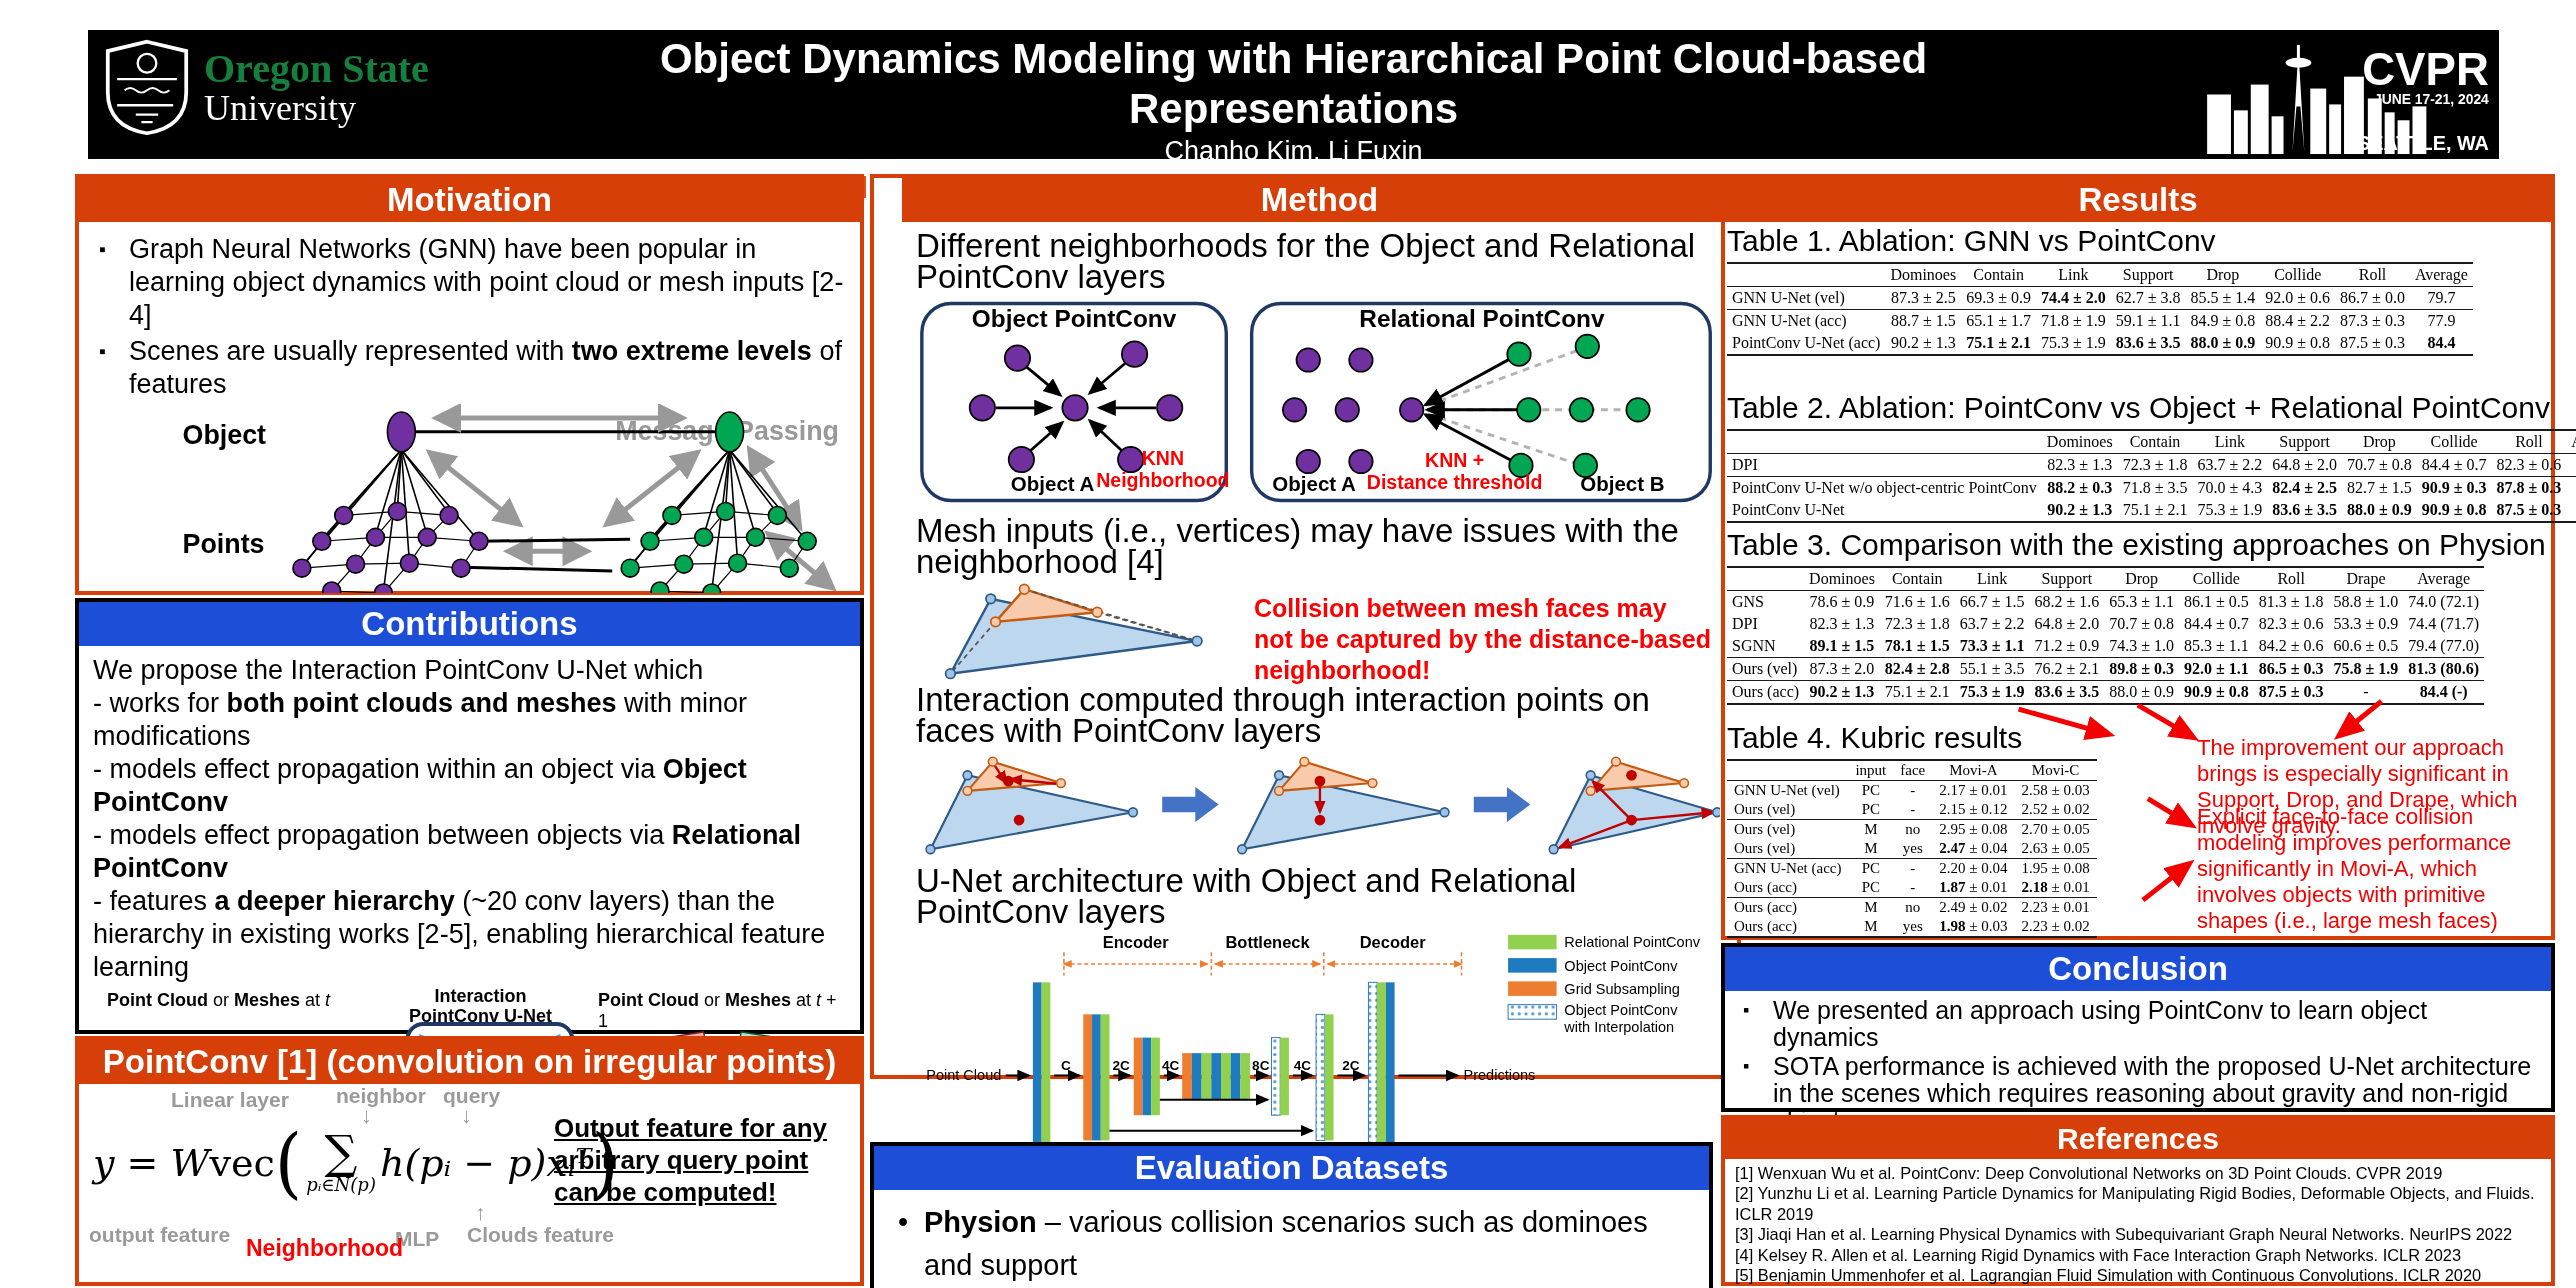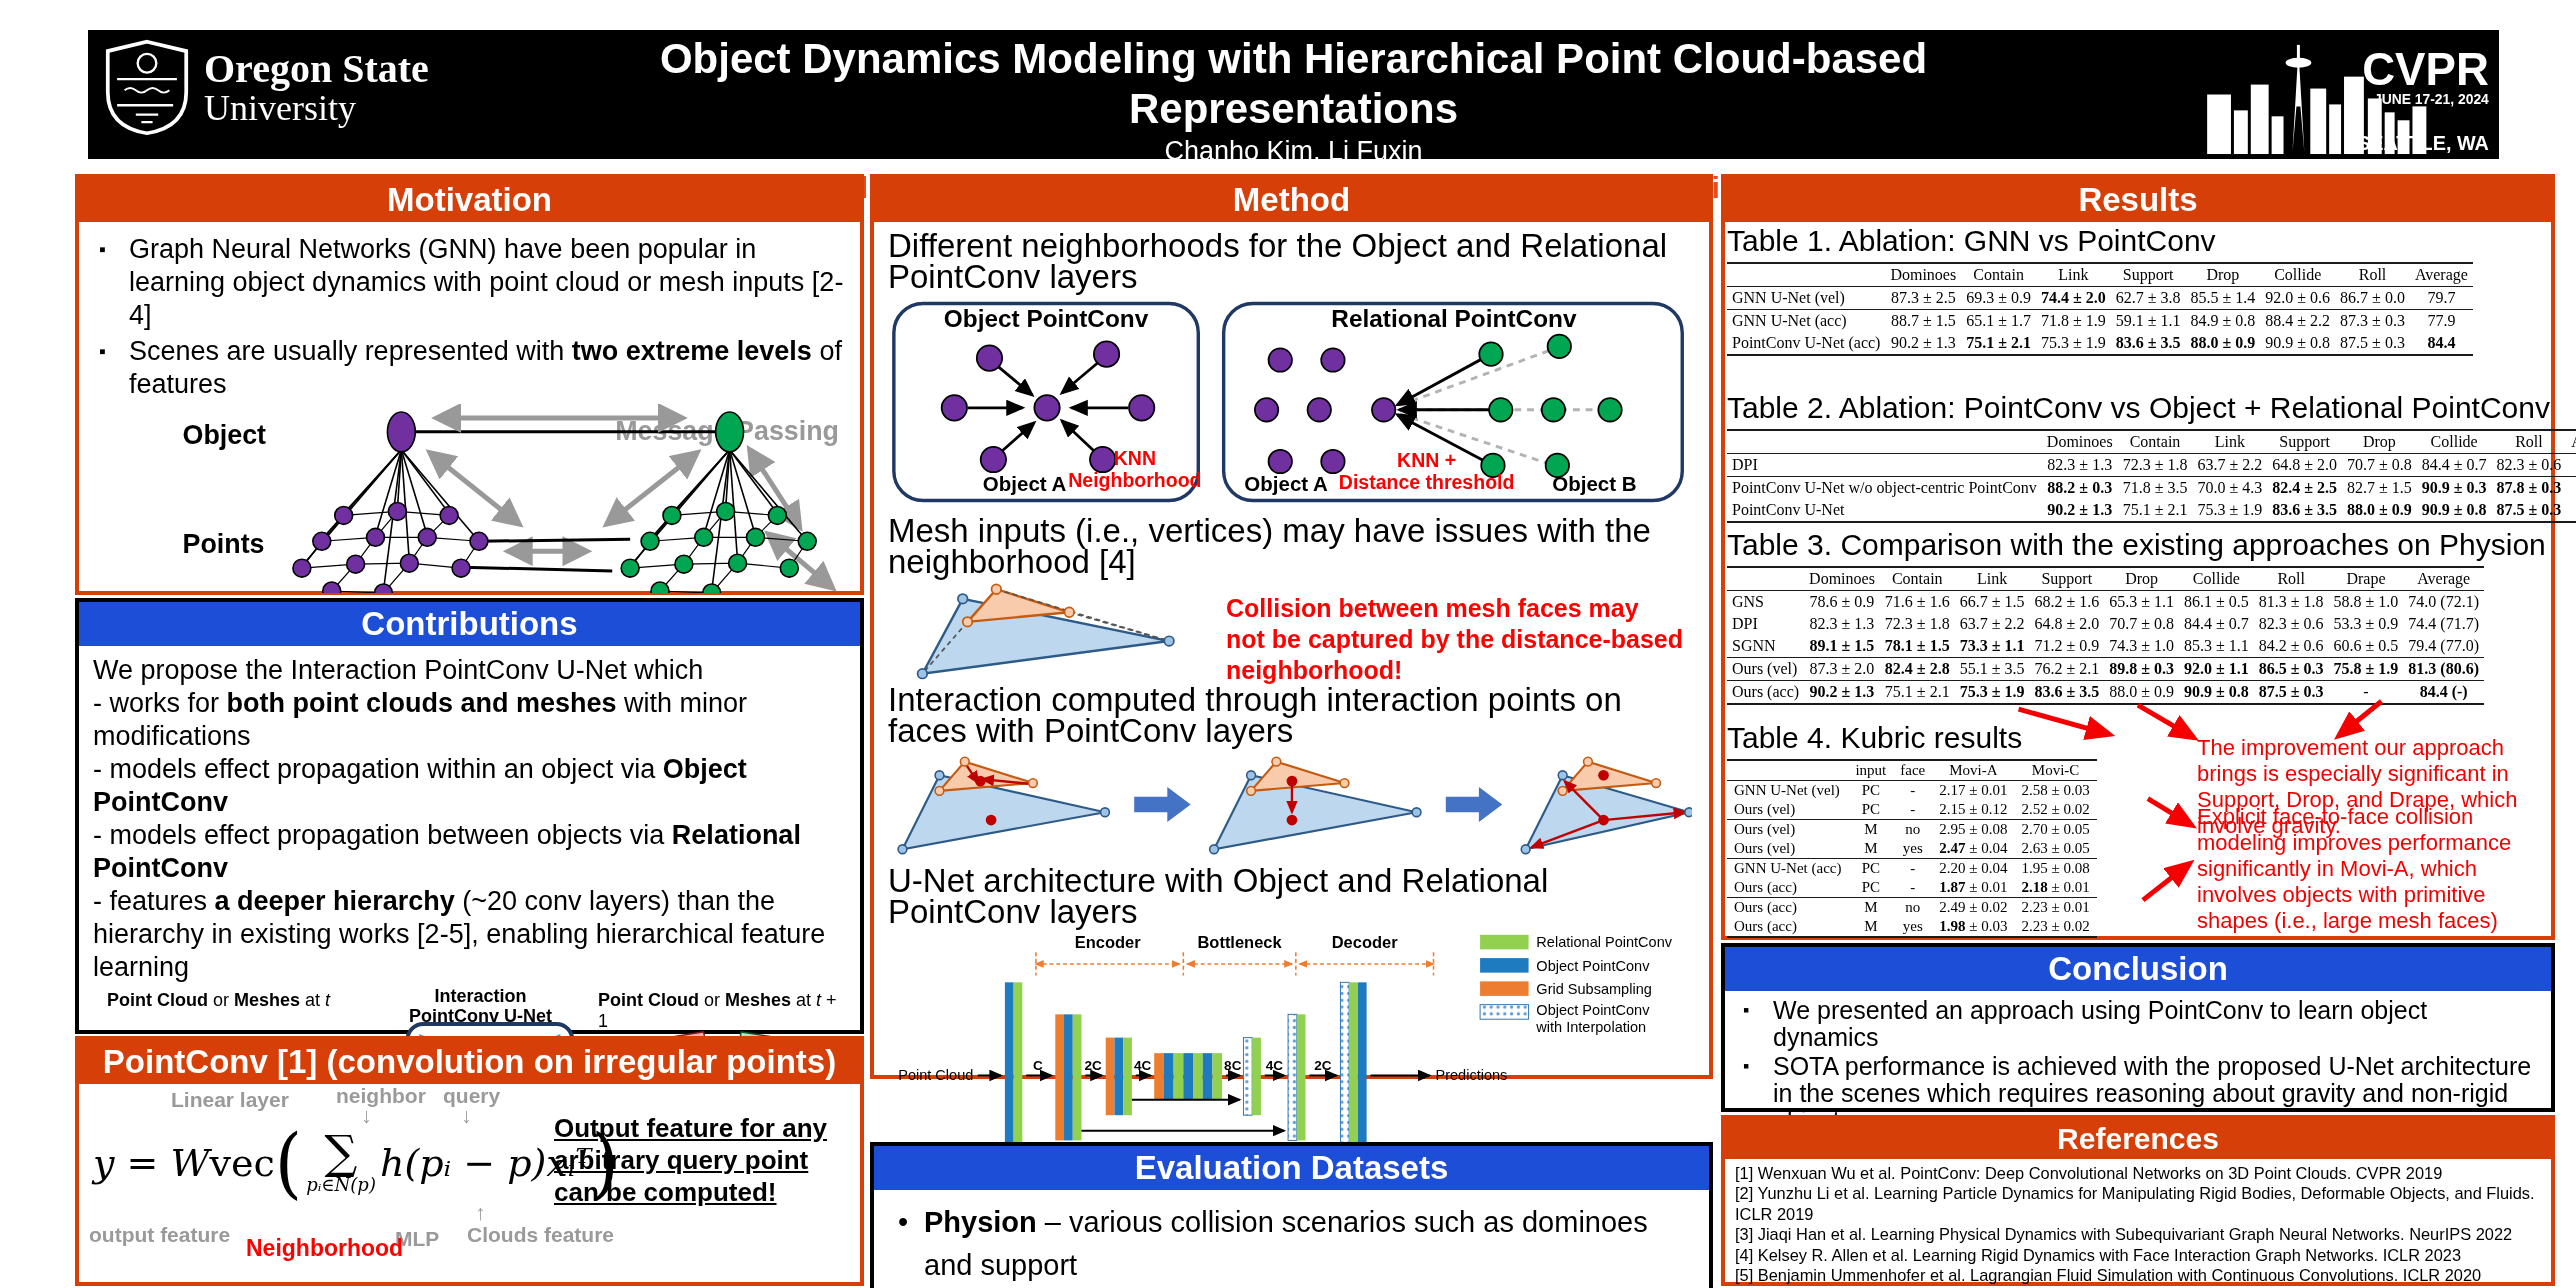--- a/index.html
+++ b/index.html
@@ -2,21 +2,21 @@
 <html><head>
 <meta charset="utf-8">
 <style>
   html,body{margin:0;padding:0;background:#fff;}
   .poster{position:relative;width:2576px;height:1288px;background:#fff;overflow:hidden;
           font-family:"Liberation Sans",sans-serif;color:#000;}
   
   .hdr{position:absolute;left:88px;top:30px;width:2411px;height:129px;background:#000;}
   .osu{position:absolute;left:16px;top:8px;display:flex;align-items:center;gap:14px;}
   .osu-word{font-family:"Liberation Serif",serif;line-height:1.02;}
-  .osu-l1{color:#ffffff;font-weight:bold;font-size:40px;}
+  .osu-l1{color:#15803d;font-weight:bold;font-size:40px;}
   .osu-l2{color:#fff;font-size:36px;}
   .hdr-center{position:absolute;left:50%;top:4px;transform:translateX(-50%);text-align:center;width:1492px;}
   .hdr-title{color:#fff;font-weight:bold;font-size:42px;line-height:50px;}
   .hdr-authors{color:#fff;font-size:27px;line-height:34px;}
   .hdr-tldr{color:#E8491D;font-weight:bold;font-size:30px;line-height:40px;}
   .cvpr{position:absolute;right:6px;top:3px;}
   
   .panel{position:absolute;background:#fff;border:4px solid;}
   .panel.orange{border-color:#D73F09;}
   .panel.black{border-color:#000;}
@@ -300,21 +300,21 @@
       </div>
       <div class="lbl-gray" style="left:10px;top:139px;">output feature</div>
       <div class="lbl-gray" style="left:316px;top:143px;">MLP</div>
       <div class="lbl-gray" style="left:396px;top:117px;">↑</div>
       <div class="lbl-gray" style="left:388px;top:139px;">Clouds feature</div>
       <div class="abs redbold" style="left:167px;top:151px;font-size:23px;">Neighborhood</div>
       <div class="abs" style="left:475px;top:28px;width:288px;font-size:26px;line-height:32px;font-weight:bold;text-decoration:underline;">Output feature for any arbitrary query point can be computed!</div>
     </div>
   </section>
 
-  <section class="panel orange" style="left:870px;top:174px;width:835px;height:897px;">
+  <section class="panel orange" style="left:870px;top:174px;width:835px;height:897px;padding-left:28px;">
     <div class="panel-h">Method</div>
     <div class="panel-b" style="height:833px;">
       <div class="t26">Different neighborhoods for the Object and Relational PointConv layers</div>
       <svg width="804" height="211" viewBox="0 0 824 213" style="display:block;margin-top:4px;">
         <defs>
           <marker id="mb" markerWidth="9" markerHeight="9" refX="6" refY="3" orient="auto">
               <path d="M0,0 L7,3 L0,6 z" fill="#000"></path>
             </marker>
         </defs>
         <rect x="6" y="6" width="312" height="202" rx="30" fill="#fff" stroke="#1F3864" stroke-width="3.5"></rect>

